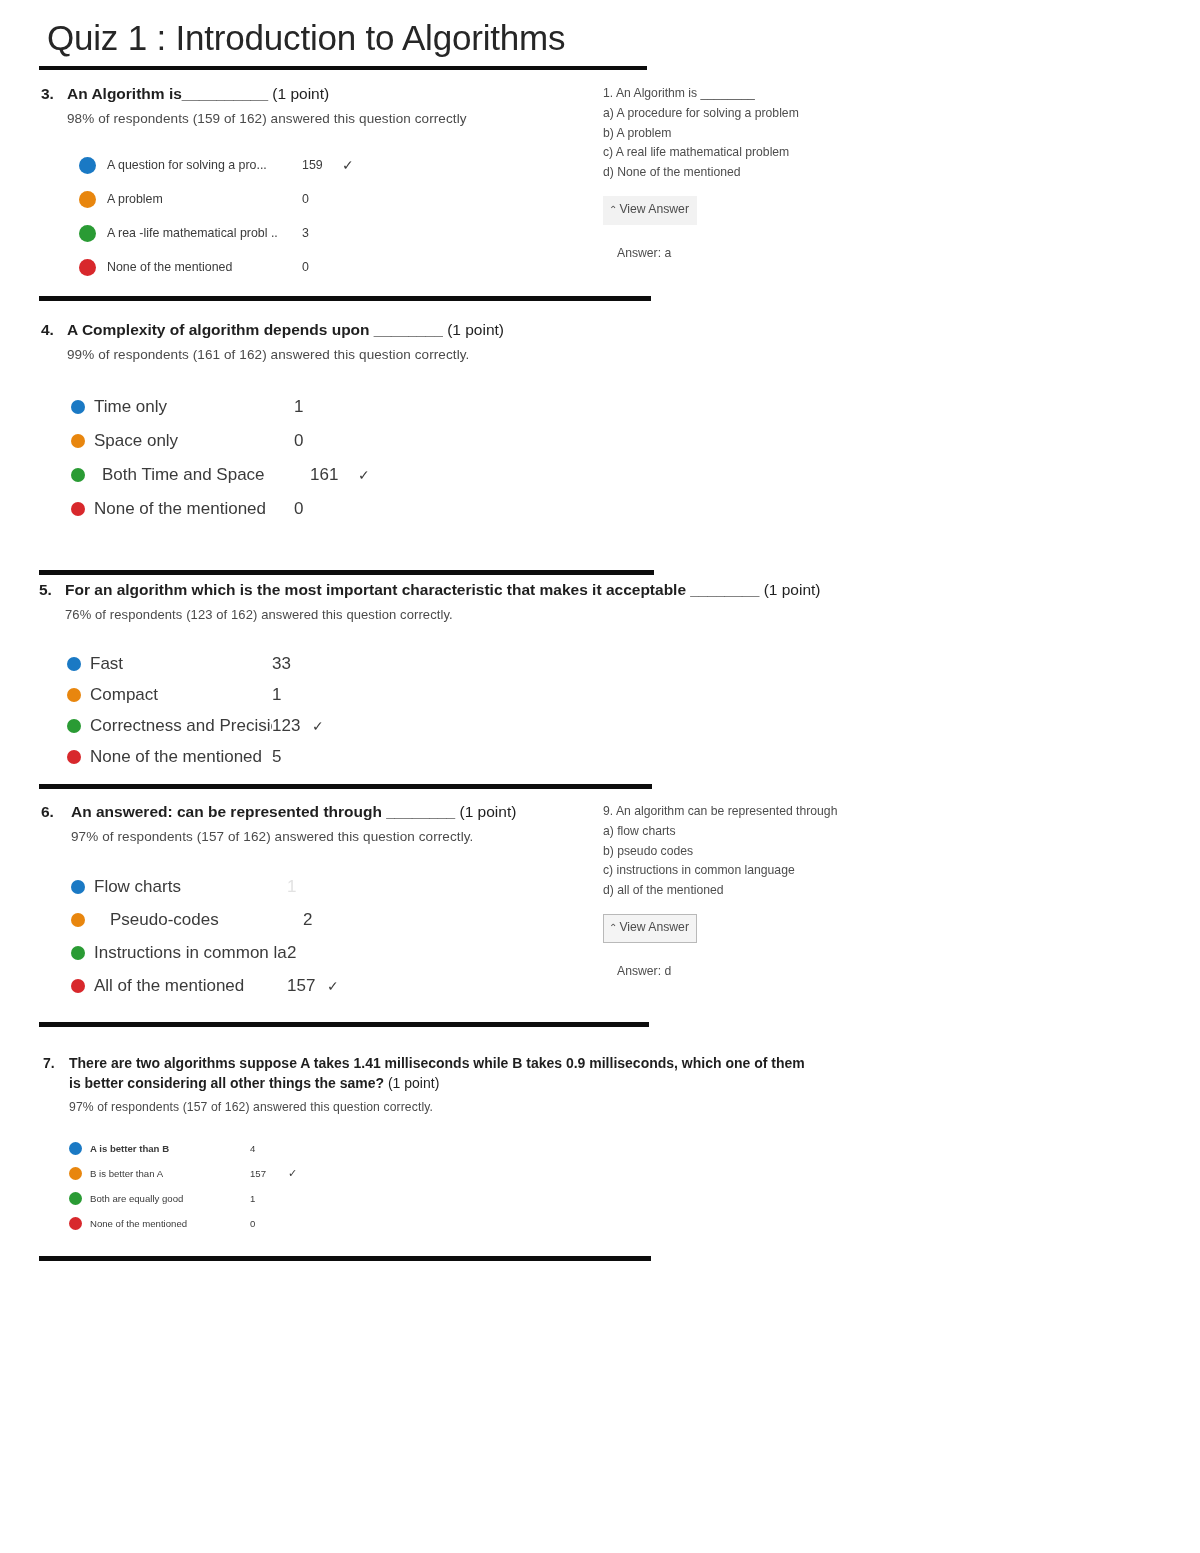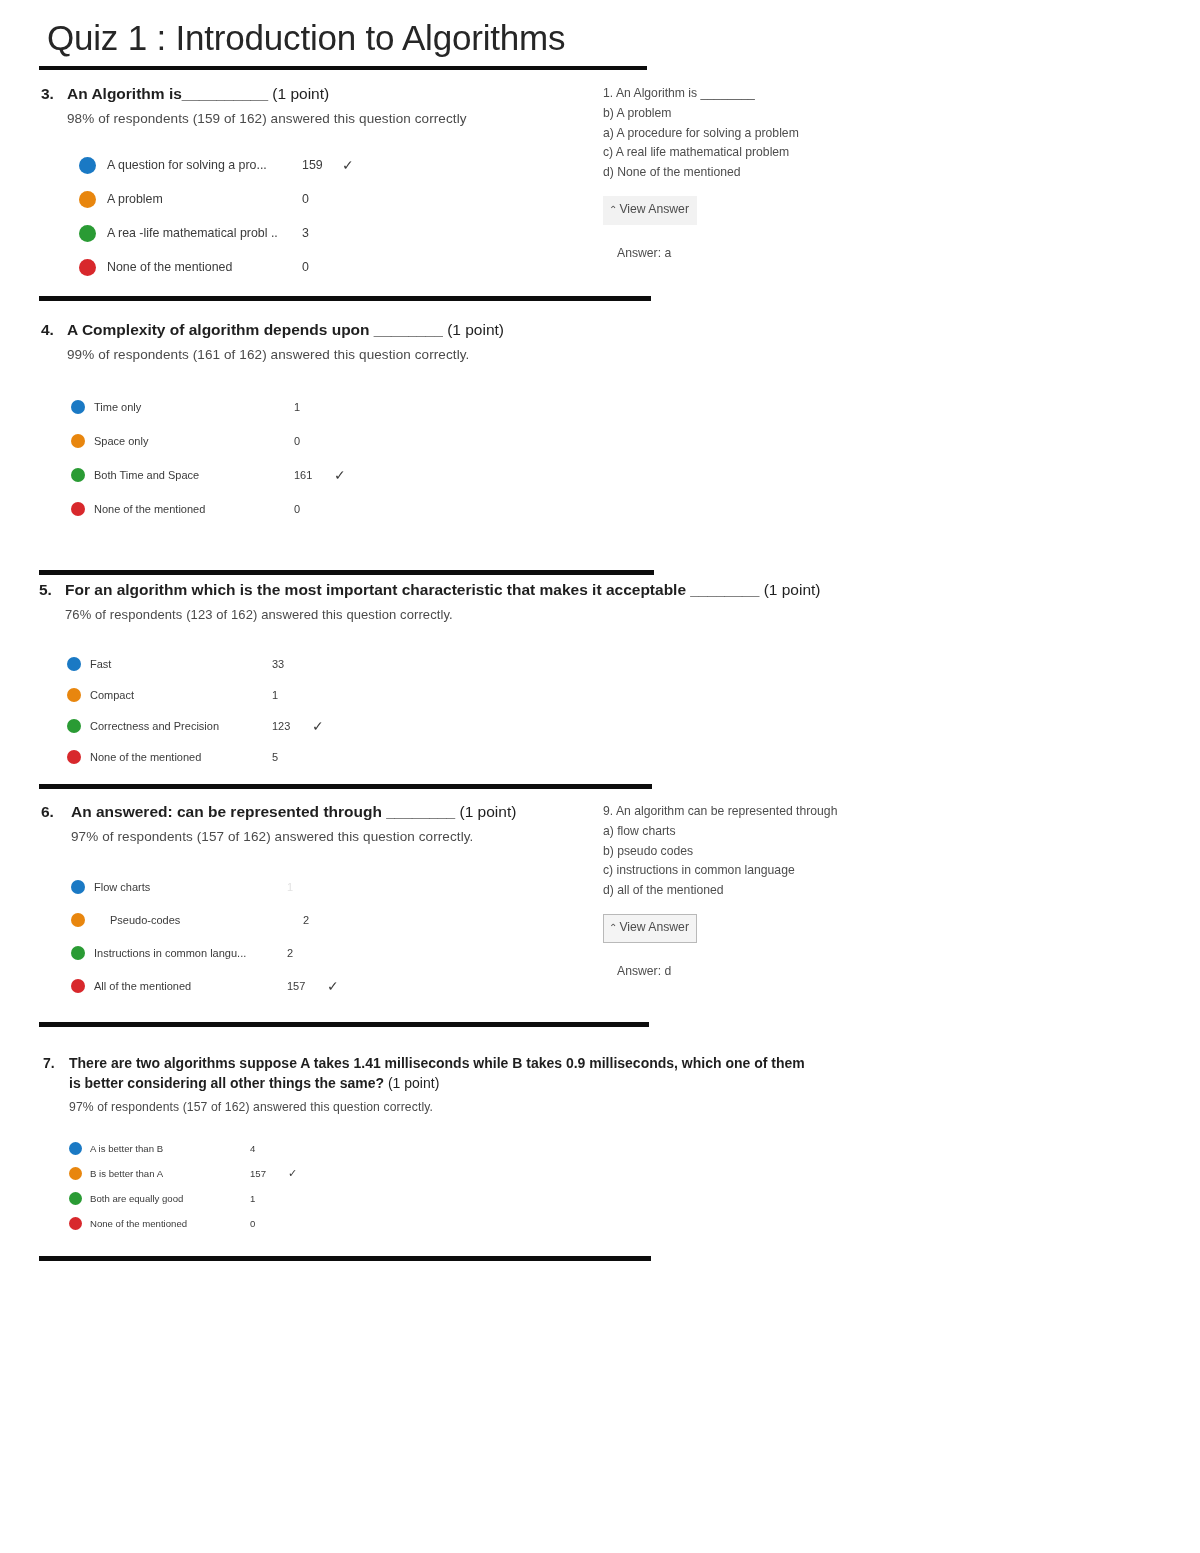--- a/index.html
+++ b/index.html
@@ -112,21 +112,21 @@
     color: #3b3b3b;
     font-size: 14px;
     margin-left: 10px;
     line-height: 1;
   }
   .check.hidden { visibility: hidden; }
   .opt-count.faint { color: #e2e2e2; }
 
   
   .opt-sm .opt-row { height: 28px; }
-  .opt-sm .opt-label, .opt-sm .opt-count { font-size: 11px; }
+  .opt-sm .opt-label, .opt-sm .opt-count { font-size: 17px; }
   .opt-sm .dot { width: 14px; height: 14px; flex: 0 0 14px; margin-right: 9px; }
 
   .opt-xs .opt-row { height: 25px; }
   .opt-xs .opt-label, .opt-xs .opt-count { font-size: 9.6px; }
   .opt-xs .dot { width: 13px; height: 13px; flex: 0 0 13px; margin-right: 8px; }
 
   
   .keypanel {
     position: absolute;
     font-size: 12.2px;
@@ -197,22 +197,22 @@
         <span class="dot" style="background:#d8282c;"></span>
         <span class="opt-label" style="width:195px;">None of the mentioned</span>
         <span class="opt-count" style="width:30px;">0</span>
         <span class="check hidden">✓</span>
       </div>
     </div>
   </div>
 
   <div class="keypanel" style="left:578px; top:84px; width:420px;">
     <div class="kline">1. An Algorithm is ________</div>
+    <div class="kline">a) A procedure for solving a problem</div>
     <div class="kline">b) A problem</div>
-    <div class="kline">a) A procedure for solving a problem</div>
     <div class="kline">c) A real life mathematical problem</div>
     <div class="kline">d) None of the mentioned</div>
     <div class="view-answer-btn">
       <span class="caret">⌃</span><span>View Answer</span>
     </div>
     <div class="answer-line">Answer: a</div>
   </div>
 
   <div class="rule" style="top:296px; width:612px;"></div>
 
@@ -231,21 +231,21 @@
         <span class="opt-label" style="width:200px;">Time only</span>
         <span class="opt-count" style="width:30px;">1</span>
         <span class="check hidden">✓</span>
       </div>
       <div class="opt-row" style="height:34px;">
         <span class="dot" style="background:#e8860e;"></span>
         <span class="opt-label" style="width:200px;">Space only</span>
         <span class="opt-count" style="width:30px;">0</span>
         <span class="check hidden">✓</span>
       </div>
-      <div class="opt-row" style="height:34px;">
+      <div class="opt-row" style="height:34px;gap:8px;">
         <span class="dot" style="background:#2a9b34;"></span>
         <span class="opt-label" style="width:200px;">Both Time and Space</span>
         <span class="opt-count" style="width:30px;">161</span>
         <span class="check">✓</span>
       </div>
       <div class="opt-row" style="height:34px;">
         <span class="dot" style="background:#d8282c;"></span>
         <span class="opt-label" style="width:200px;">None of the mentioned</span>
         <span class="opt-count" style="width:30px;">0</span>
         <span class="check hidden">✓</span>
@@ -351,21 +351,21 @@
       <div class="q-title" style="font-size:14px; line-height:1.42;">
         <span>There are two algorithms suppose A takes 1.41 milliseconds while B takes 0.9 milliseconds, which one of them</span><br>
         <span>is better considering all other things the same?</span> <span class="pts">(1 point)</span>
       </div>
     </div>
     <div class="q-sub" style="font-size:12.2px; margin-top:6px;">97% of respondents (157 of 162) answered this question correctly.</div>
 
     <div class="options opt-xs" style="margin-top:22px; margin-left:26px;">
       <div class="opt-row">
         <span class="dot" style="background:#1a79c4;"></span>
-        <span class="opt-label" style="width:160px;">A is better than B</span>
+        <span class="opt-label" style="width:160px;font-weight:bold;">A is better than B</span>
         <span class="opt-count" style="width:28px;">4</span>
         <span class="check hidden" style="font-size:11px;">✓</span>
       </div>
       <div class="opt-row">
         <span class="dot" style="background:#e8860e;"></span>
         <span class="opt-label" style="width:160px;">B is better than A</span>
         <span class="opt-count" style="width:28px;">157</span>
         <span class="check" style="font-size:11px;">✓</span>
       </div>
       <div class="opt-row">

